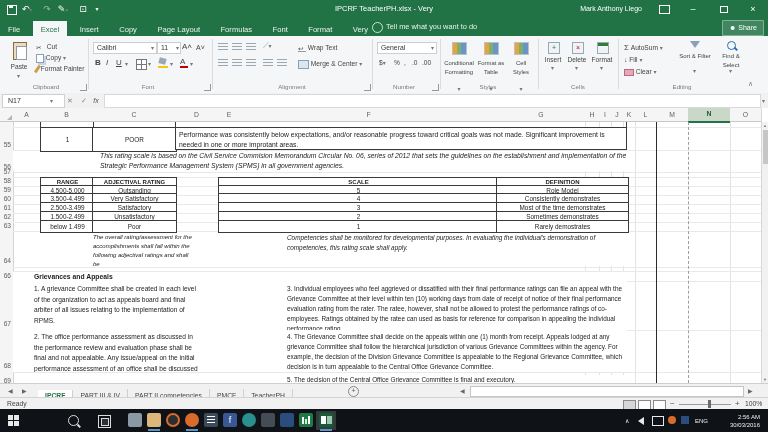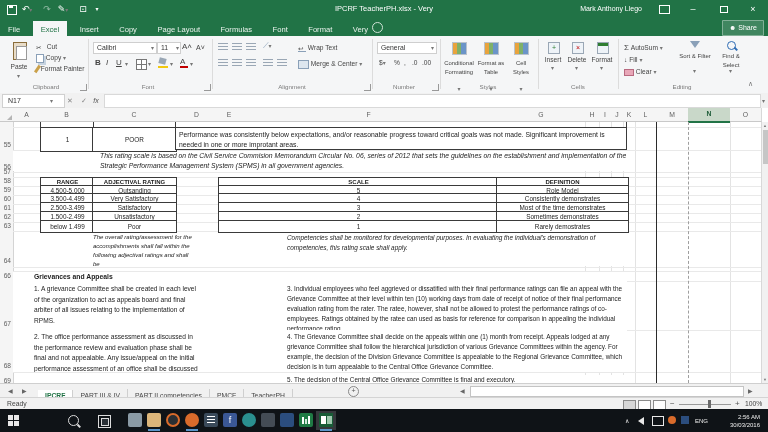--- a/index.html
+++ b/index.html
@@ -93,20 +93,21 @@
     <span class="mtab">File</span>
     <span class="mtab active">Excel</span>
     <span class="mtab">Insert</span>
     <span class="mtab">Copy</span>
     <span class="mtab">Page Layout</span>
     <span class="mtab">Formulas</span>
     <span class="mtab">Font</span>
     <span class="mtab">Format</span>
     <span class="mtab">Very</span>
     <span class="abs" style="left:372px;top:4px;width:9px;height:9px;border:1px solid #cfe3d6;border-radius:50%;"></span>
+    <span class="abs" style="left:386px;top:0;font-size:7.4px;line-height:18px;color:#e9f2ec;">Tell me what you want to do</span>
     <span class="abs sharebtn">
       <span>☻ </span><span>Share</span>
     </span>
   </div>
 
   <div class="abs ribbon">
 
     <div class="abs" style="left:6px;top:4px;width:26px;height:40px;text-align:center;">
       <span class="abs" style="left:7px;top:2px;width:12px;height:16px;border:1px solid #8a6d3b;background:#e8dcc8;"></span>
       <span class="abs" style="left:10px;top:6px;width:9px;height:12px;border:1px solid #999;background:#fff;"></span>

